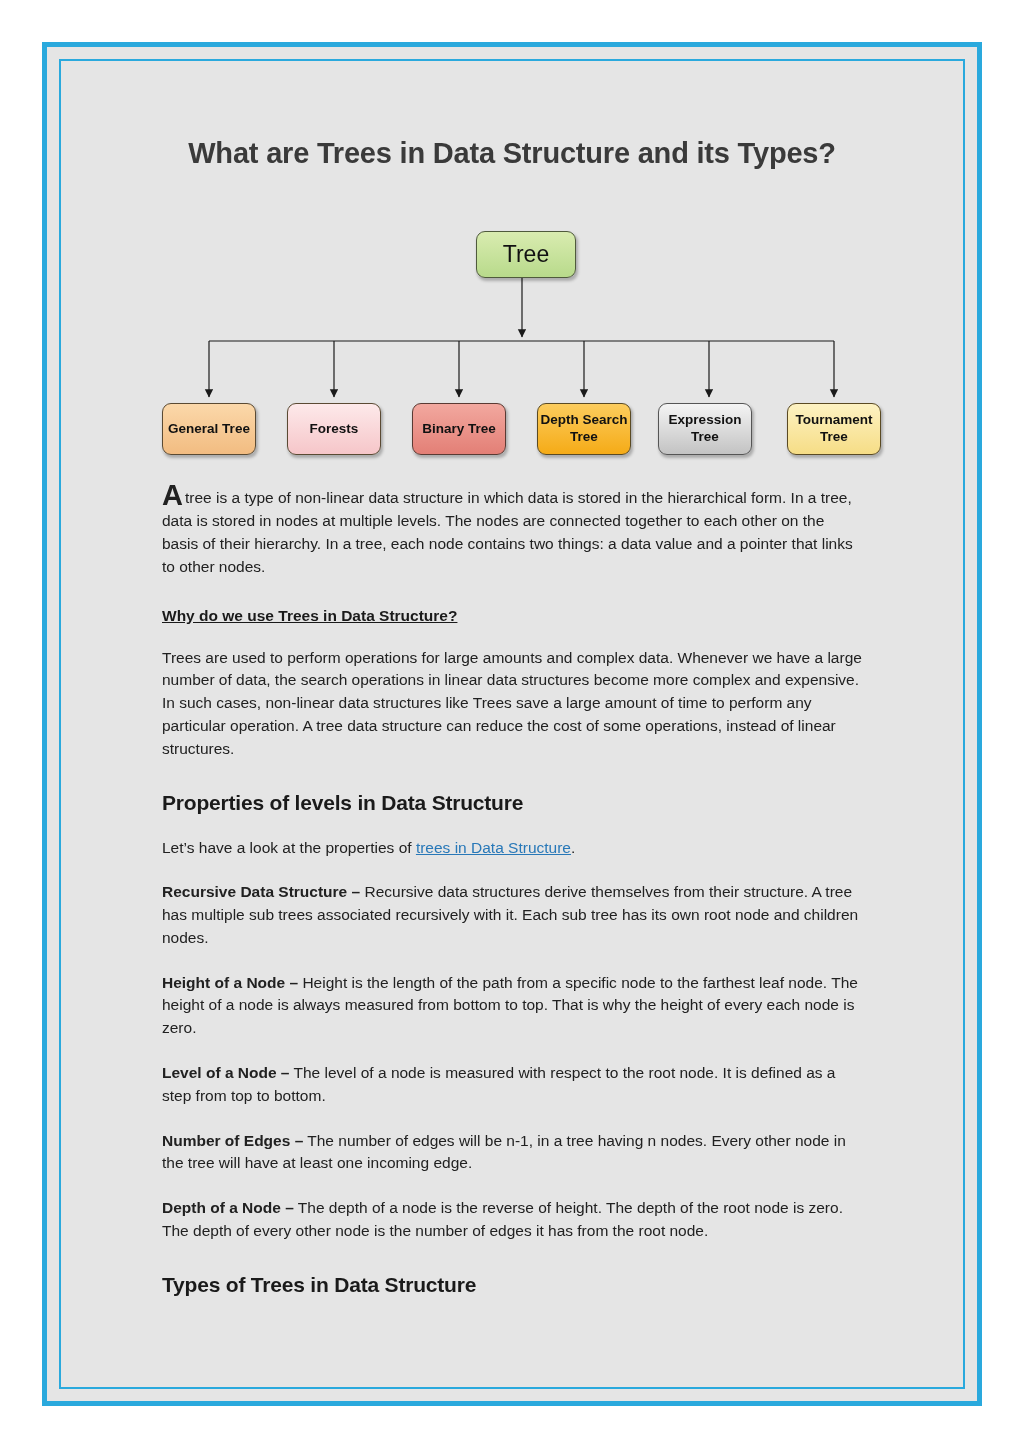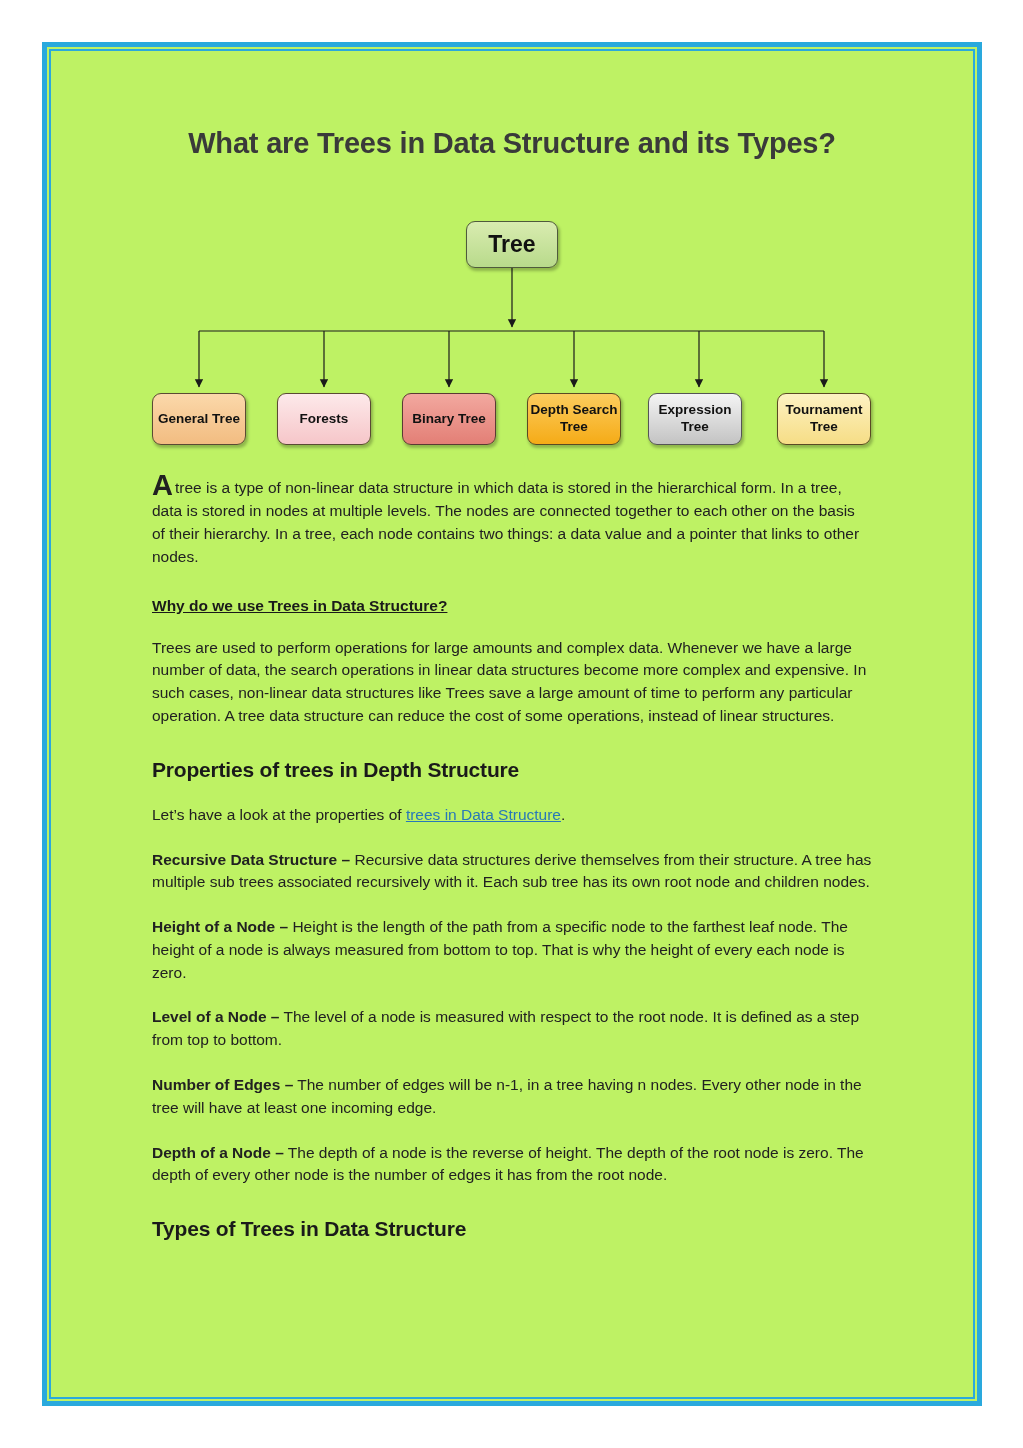--- a/index.html
+++ b/index.html
@@ -1,25 +1,25 @@
 <!DOCTYPE html>
 <html><head>
 <meta charset="utf-8">
 <style>
   html,body{margin:0;padding:0;background:#ffffff;}
   body{width:1023px;height:1448px;position:relative;font-family:"Liberation Sans",sans-serif;color:#212121;}
-  .frame{position:absolute;left:42px;top:42px;width:940px;height:1364px;border:5px solid #2aa9dd;box-sizing:border-box;padding:2px;background:#bef264;}
+  .frame{position:absolute;left:42px;top:42px;width:940px;height:1364px;border:5px solid #2aa9dd;box-sizing:border-box;padding:12px;background:#e5e5e5;}
   .frame-inner{width:100%;height:100%;border:2px solid #2aa9dd;box-sizing:border-box;overflow:hidden;}
   .content{padding:0 101px;}
   h1.page-title{margin:74px 0 0;font-size:29px;line-height:1.25;font-weight:bold;color:#3a3a3a;text-align:center;letter-spacing:-0.2px;}
   
   .diagram{position:relative;margin-top:40px;height:252px;}
   .diagram svg.connectors{position:absolute;left:0;top:0;}
   .node{position:absolute;box-sizing:border-box;border:1.5px solid #4a4238;border-radius:9px;display:flex;align-items:center;justify-content:center;text-align:center;font-weight:bold;color:#111;box-shadow:1.5px 2.5px 3px rgba(0,0,0,0.25);line-height:1.25;}
-  .node.root{left:314px;top:20px;width:92px;height:47px;font-size:23px;font-weight:bold;font-family:"Liberation Sans",sans-serif;}
+  .node.root{left:314px;top:20px;width:100px;height:47px;font-size:23px;font-weight:normal;font-family:"Liberation Sans",sans-serif;}
   .node.child{top:192px;width:94px;height:52px;font-size:13.5px;padding:2px;}
   
   .content p{font-size:15.5px;line-height:1.47;margin:22px 0 0;color:#212121;}
   p.intro{margin-top:18px;}
   .lead-cap{font-size:29px;font-weight:bold;line-height:1;vertical-align:-2px;margin-right:2px;}
   h3.sub-heading{font-size:15.5px;font-weight:bold;margin:28px 0 0;color:#1a1a1a;text-decoration:underline;}
   h2.section-heading{font-size:21px;font-weight:bold;margin:30px 0 0;color:#1a1a1a;letter-spacing:-0.2px;}
   .term{font-weight:bold;text-align:right;}
   a.doc-link{color:#2878b8;text-decoration:underline;cursor:pointer;}
 </style>
@@ -71,21 +71,21 @@
           <span>Tournament Tree</span>
         </div>
       </div>
 
       <p class="intro"><span class="lead-cap">A</span><span>tree is a type of non-linear data structure in which data is stored in the hierarchical form. In a tree, data is stored in nodes at multiple levels. The nodes are connected together to each other on the basis of their hierarchy. In a tree, each node contains two things: a data value and a pointer that links to other nodes.</span></p>
 
       <h3 class="sub-heading">Why do we use Trees in Data Structure?</h3>
 
       <p>Trees are used to perform operations for large amounts and complex data. Whenever we have a large number of data, the search operations in linear data structures become more complex and expensive. In such cases, non-linear data structures like Trees save a large amount of time to perform any particular operation. A tree data structure can reduce the cost of some operations, instead of linear structures.</p>
 
-      <h2 class="section-heading">Properties of trees in Depth Structure</h2>
+      <h2 class="section-heading">Properties of levels in Data Structure</h2>
 
       <p><span>Let’s have a look at the properties of </span><a class="doc-link" style="color: rgb(40, 120, 184);">trees in Data Structure</a><span>.</span></p>
 
       <p><span class="term">Recursive Data Structure –</span> <span>Recursive data structures derive themselves from their structure. A tree has multiple sub trees associated recursively with it. Each sub tree has its own root node and children nodes.</span></p>
 
       <p><span class="term">Height of a Node –</span> <span>Height is the length of the path from a specific node to the farthest leaf node. The height of a node is always measured from bottom to top. That is why the height of every each node is zero.</span></p>
 
       <p><span class="term">Level of a Node –</span> <span>The level of a node is measured with respect to the root node. It is defined as a step from top to bottom.</span></p>
 
       <p><span class="term">Number of Edges –</span> <span>The number of edges will be n-1, in a tree having n nodes. Every other node in the tree will have at least one incoming edge.</span></p>

